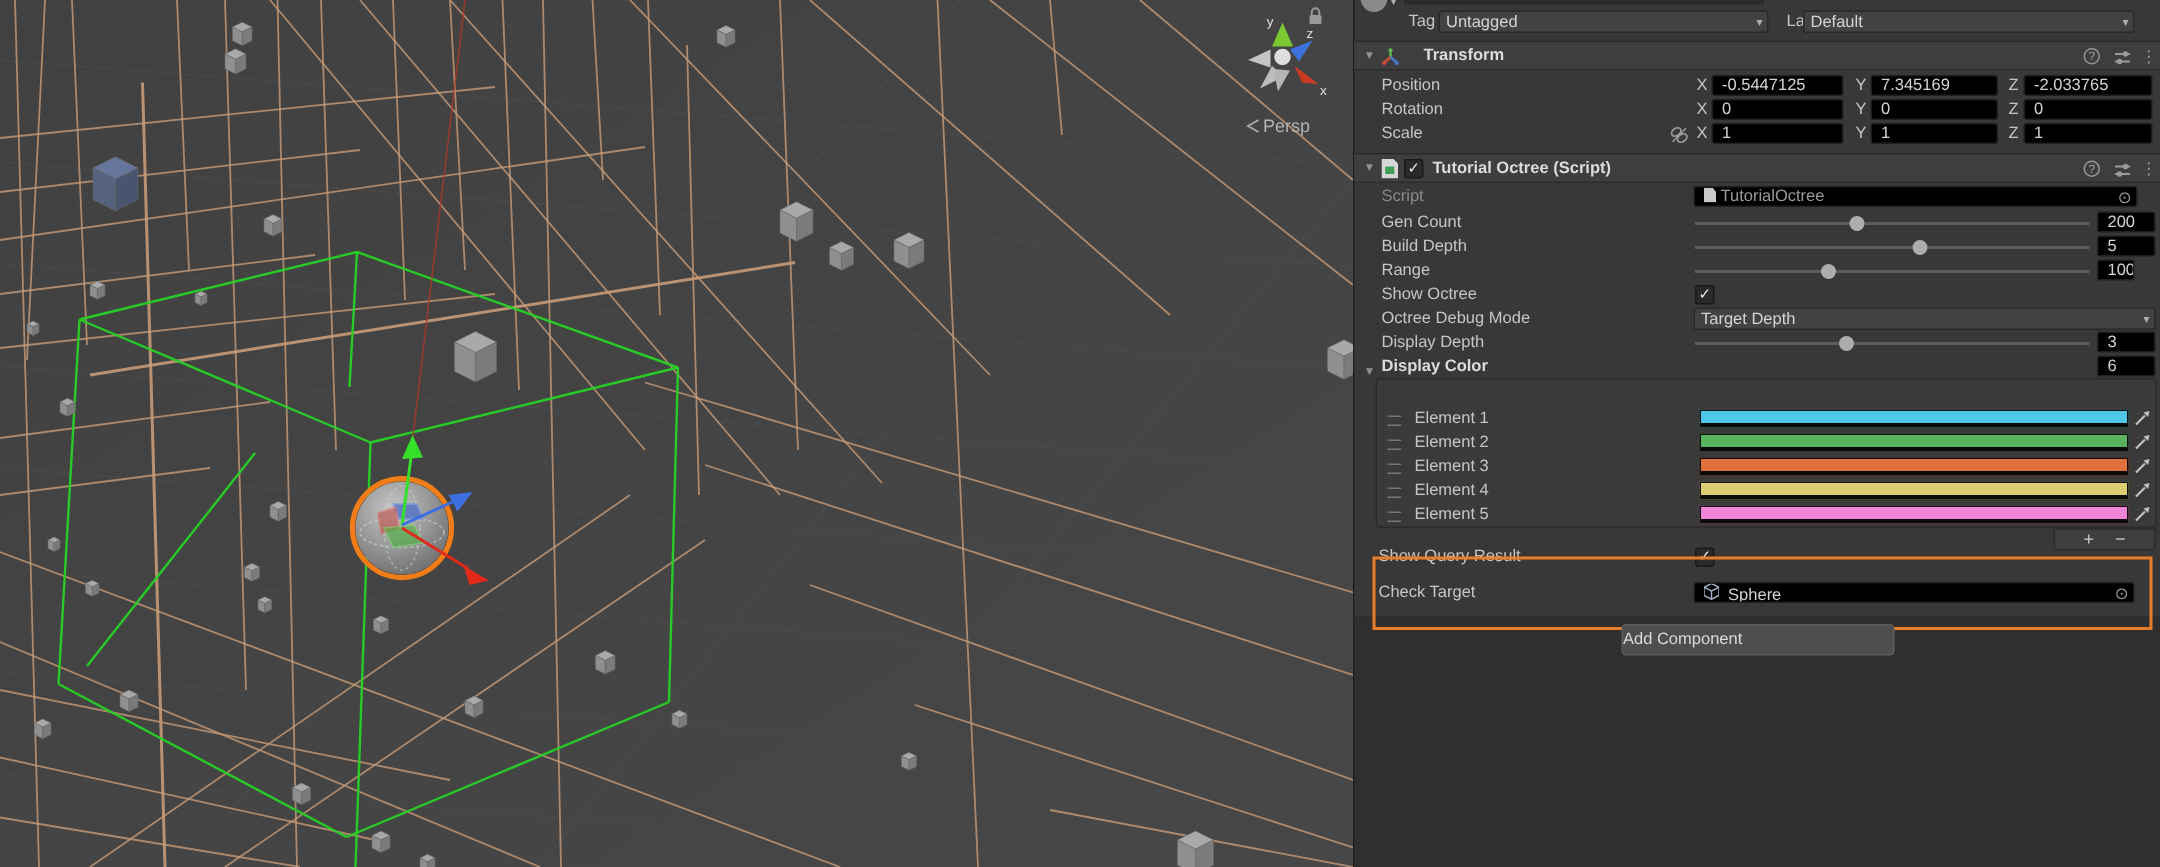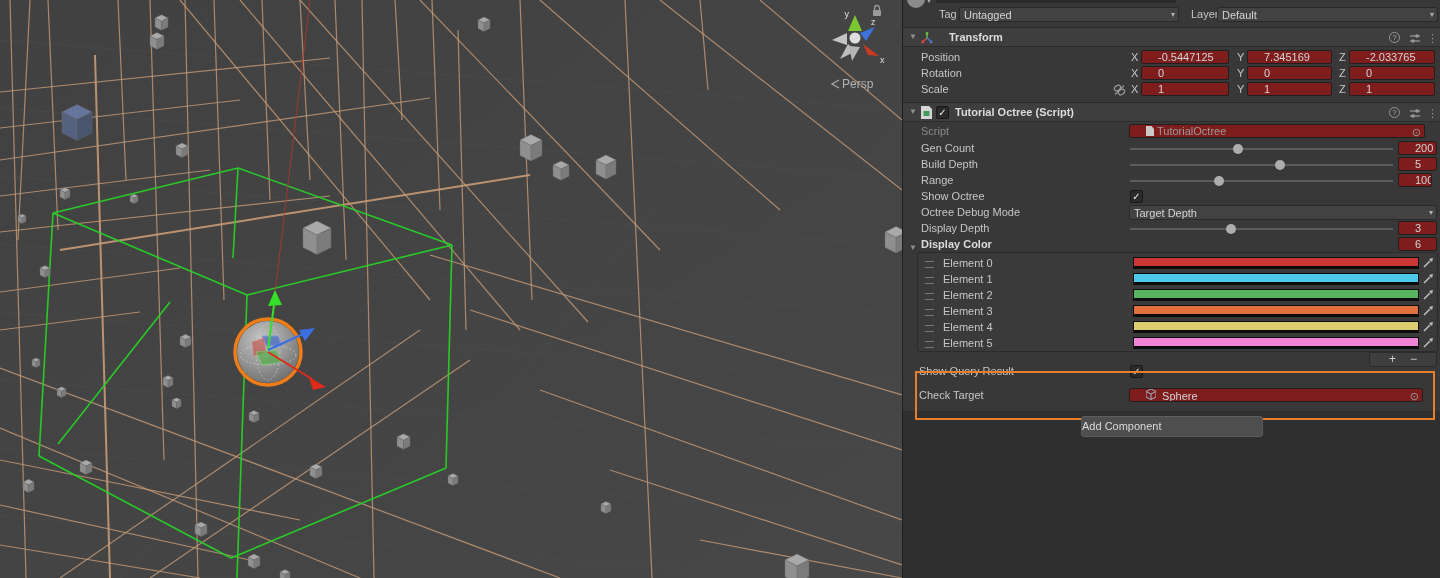--- a/index.html
+++ b/index.html
@@ -8,22 +8,22 @@
          background:#2f2f2f;}
   
   .scene{position:absolute;left:0;top:0;width:902px;height:578px;background:#434343;}
   
   .inspector{position:absolute;left:902px;top:0;width:538px;height:578px;background:#2f2f2f;border-left:1px solid #1e1e1e;}
   .comp-area{position:absolute;left:0;top:0;width:538px;height:411px;background:#383838;border-bottom:1px solid #232323;}
   .r{position:absolute;left:0;width:538px;height:16px;}
   .lbl{position:absolute;line-height:15px;color:#c6c6c6;white-space:nowrap;}
   .lbl.dis{color:#8a8a8a;}
   .b{font-weight:bold;color:#dcdcdc;}
-  .fld{position:absolute;background:#7f1d1d;border:1px solid #1f1f1f;border-radius:2px;height:14px;line-height:13px;
-       color:#d4d4d4;padding:0 16px;box-sizing:border-box;white-space:nowrap;overflow:hidden;}
+  .fld{position:absolute;background:#000000;border:1px solid #1f1f1f;border-radius:2px;height:14px;line-height:13px;
+       color:#d4d4d4;padding:0 6px;box-sizing:border-box;white-space:nowrap;overflow:hidden;}
   .pop{position:absolute;background:#424242;border:1px solid #292929;border-radius:2px;height:15px;line-height:14px;
        color:#d4d4d4;padding:0 4px;box-sizing:border-box;white-space:nowrap;overflow:hidden;}
   .caret{position:absolute;right:3px;top:0;font-size:8px;color:#b0b0b0;line-height:14px;}
   .hdr{position:absolute;left:0;width:538px;height:20px;background:#3e3e3e;border-top:1px solid #2a2a2a;
        border-bottom:1px solid #2d2d2d;box-sizing:border-box;}
   .fold{position:absolute;font-size:8px;color:#909090;line-height:18px;}
   .chk{position:absolute;width:13px;height:13px;background:#2a2a2a;border:1px solid #191919;border-radius:2px;
        color:#ececec;font-size:10px;line-height:12px;text-align:center;box-sizing:border-box;}
   .track{position:absolute;height:2px;background:#5c5c5c;}
   .knob{position:absolute;width:10px;height:10px;border-radius:50%;background:#adadad;top:-4px;}
@@ -281,21 +281,21 @@
       <span style="position:absolute;left:24px;top:-4px;font-size:8px;color:#b0b0b0">▾</span>
       <div class="sliver"></div>
 
       <div class="r" style="top:7px">
         <span class="lbl" style="left:36px">Tag</span>
         <div class="pop" style="left:56px;width:220px">
           <span>Untagged</span>
           <span class="caret">▾</span>
         </div>
         <span class="lbl" style="left:288px">Layer</span>
-        <div class="pop" style="left:314px;width:221px">
+        <div class="pop" style="left:299px;width:221px">
           <span>Default</span>
           <span class="caret">▾</span>
         </div>
       </div>
 
       <div class="hdr" style="top:27px">
         <span class="fold" style="left:6px">▼</span>
         <svg style="position:absolute;left:18px;top:4px" width="12" height="12">
           <line x1="6" y1="6" x2="6" y2="1" stroke="#5fba46" stroke-width="1.6"></line>
           <line x1="6" y1="6" x2="1.5" y2="10" stroke="#d04c3c" stroke-width="1.6"></line>
@@ -422,31 +422,20 @@
       </div>
 
       <div class="r" style="top:237px">
         <span class="fold" style="left:6px;top:2px">▼</span>
         <span class="lbl b" style="left:18px">Display Color</span>
         <div class="fld" style="left:495px;width:39px">6</div>
       </div>
 
       <div class="arr-box"></div>
 
-      <div class="r" style="top:256px">
-        <span class="handle" style="left:22px;top:5px"></span>
-        <span class="lbl" style="left:40px">Element 0</span>
-        <div class="swatch" style="left: 230px; top: 1px; width: 286px; background-color: rgb(202, 53, 54);">
-            <span class="alpha"></span>
-          </div>
-        <svg style="position:absolute;left:519px;top:1px" width="12" height="12">
-            <line x1="2" y1="10" x2="8" y2="4" stroke="#c2c2c2" stroke-width="1.4"></line>
-            <polygon points="7,2 10,5 11,1" fill="#c2c2c2"></polygon>
-          </svg>
-      </div>
       <div class="r" style="top:272px">
         <span class="handle" style="left:22px;top:5px"></span>
         <span class="lbl" style="left:40px">Element 1</span>
         <div class="swatch" style="left: 230px; top: 1px; width: 286px; background-color: rgb(78, 200, 232);">
             <span class="alpha"></span>
           </div>
         <svg style="position:absolute;left:519px;top:1px" width="12" height="12">
             <line x1="2" y1="10" x2="8" y2="4" stroke="#c2c2c2" stroke-width="1.4"></line>
             <polygon points="7,2 10,5 11,1" fill="#c2c2c2"></polygon>
           </svg>

